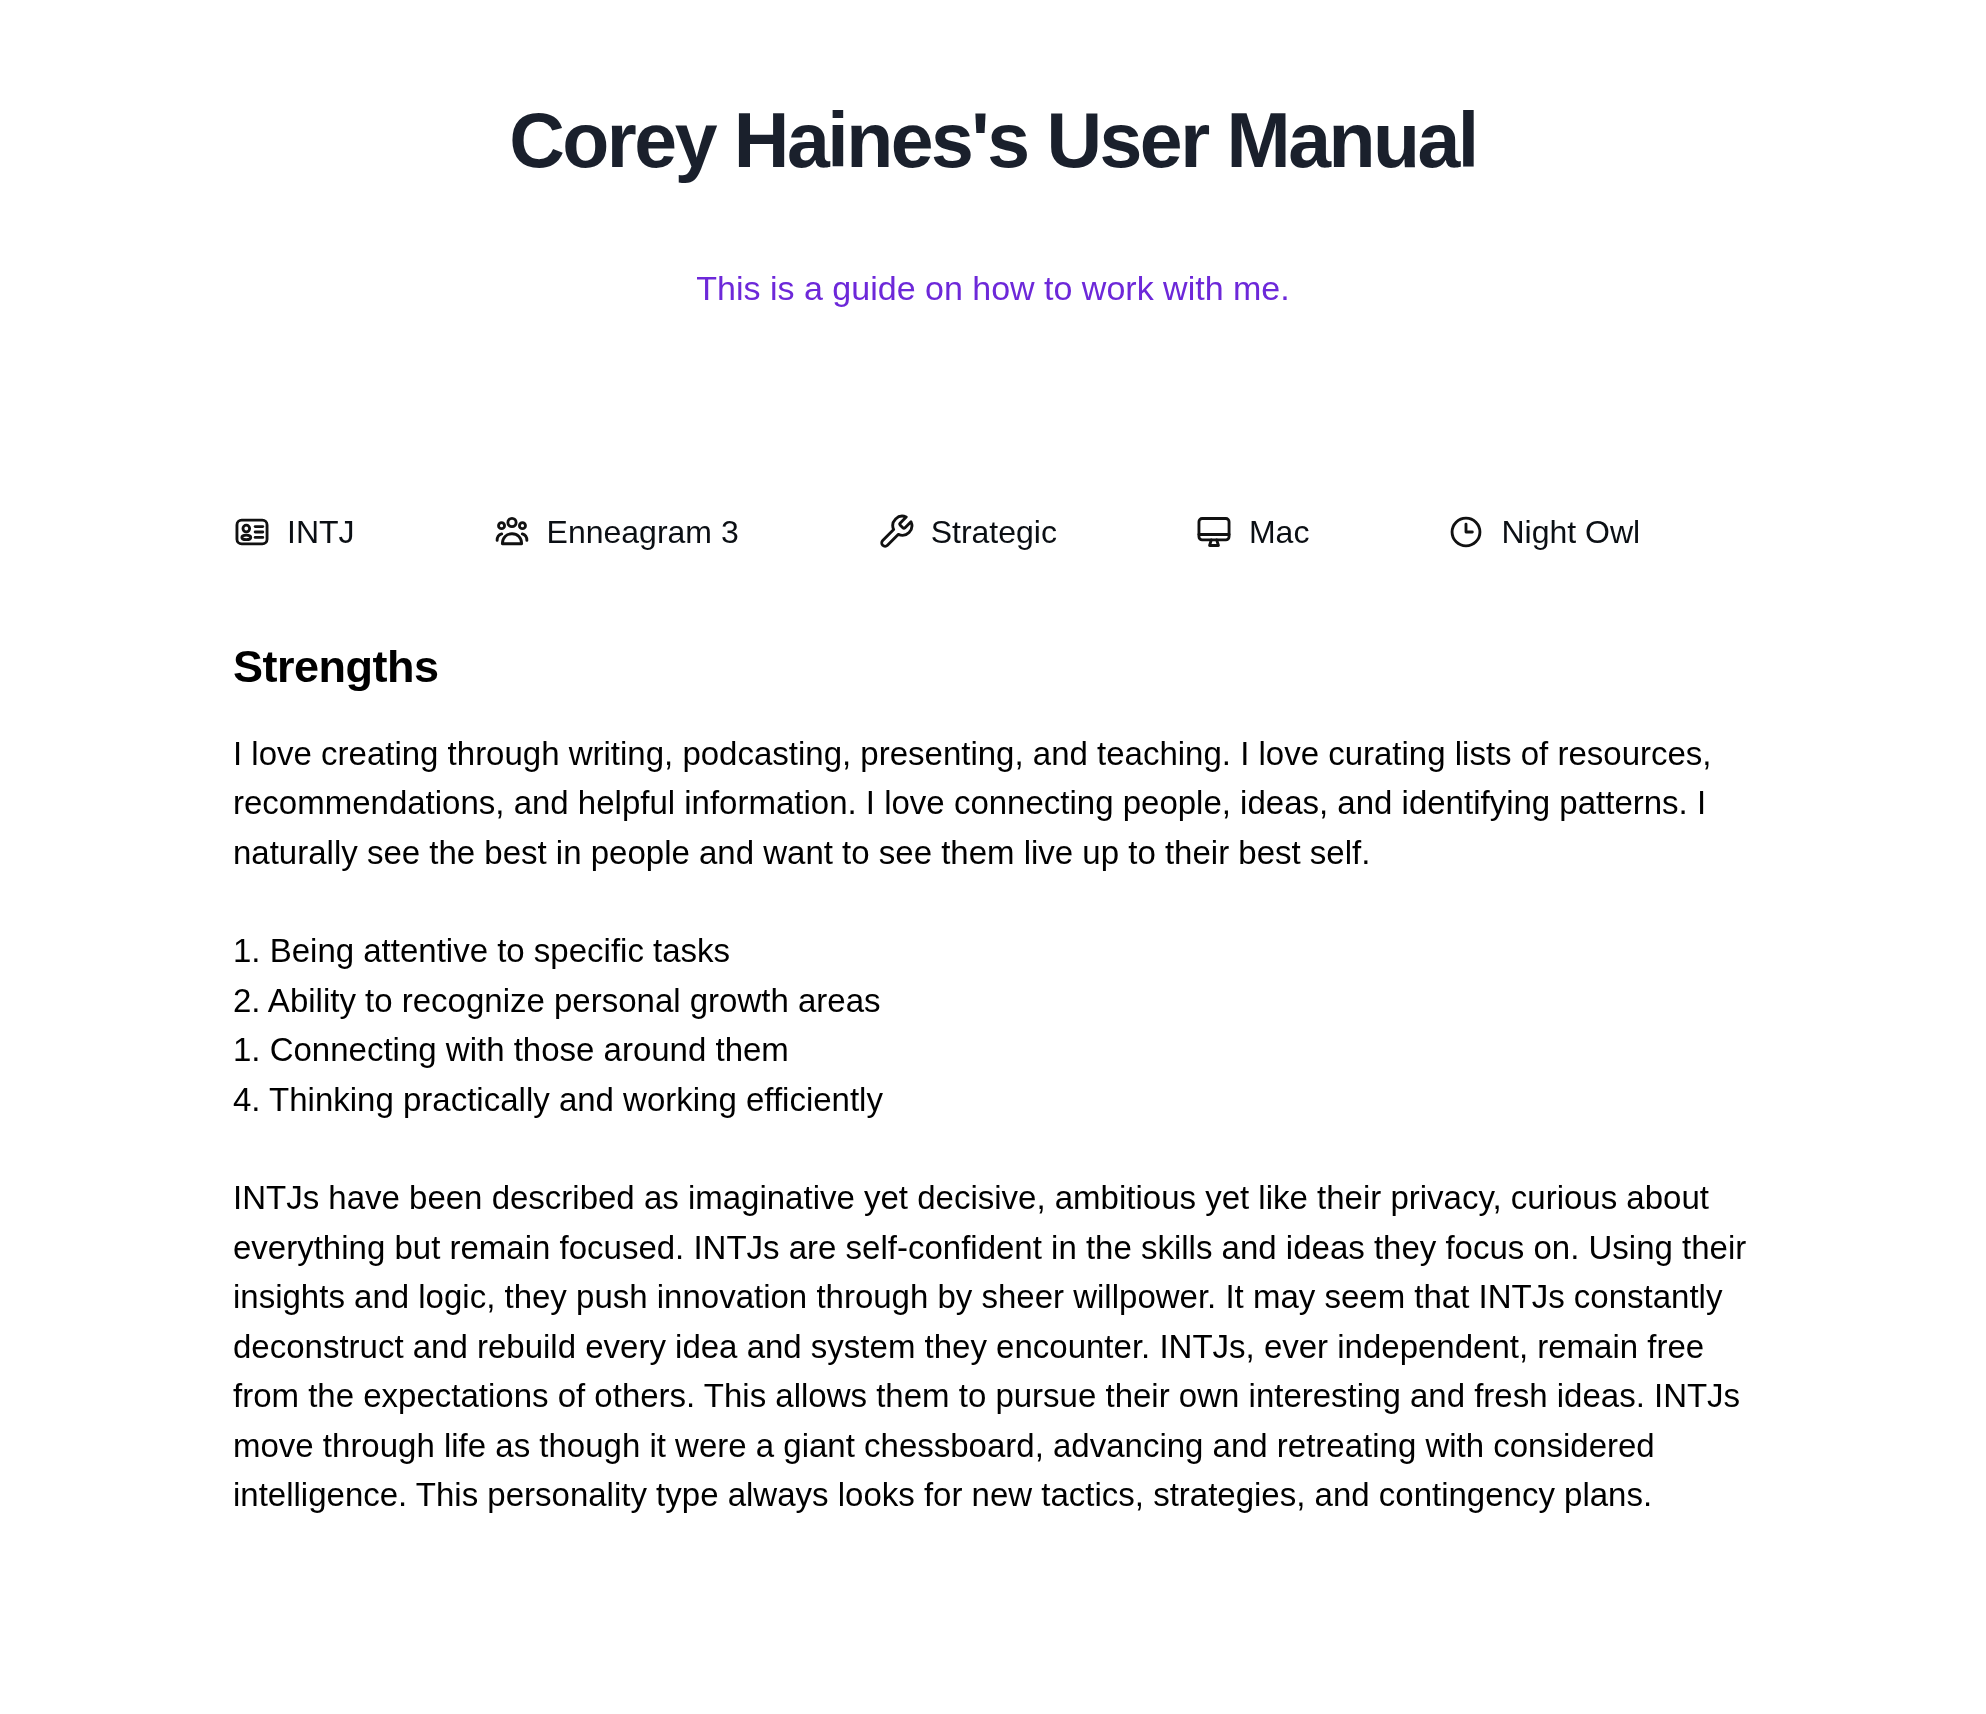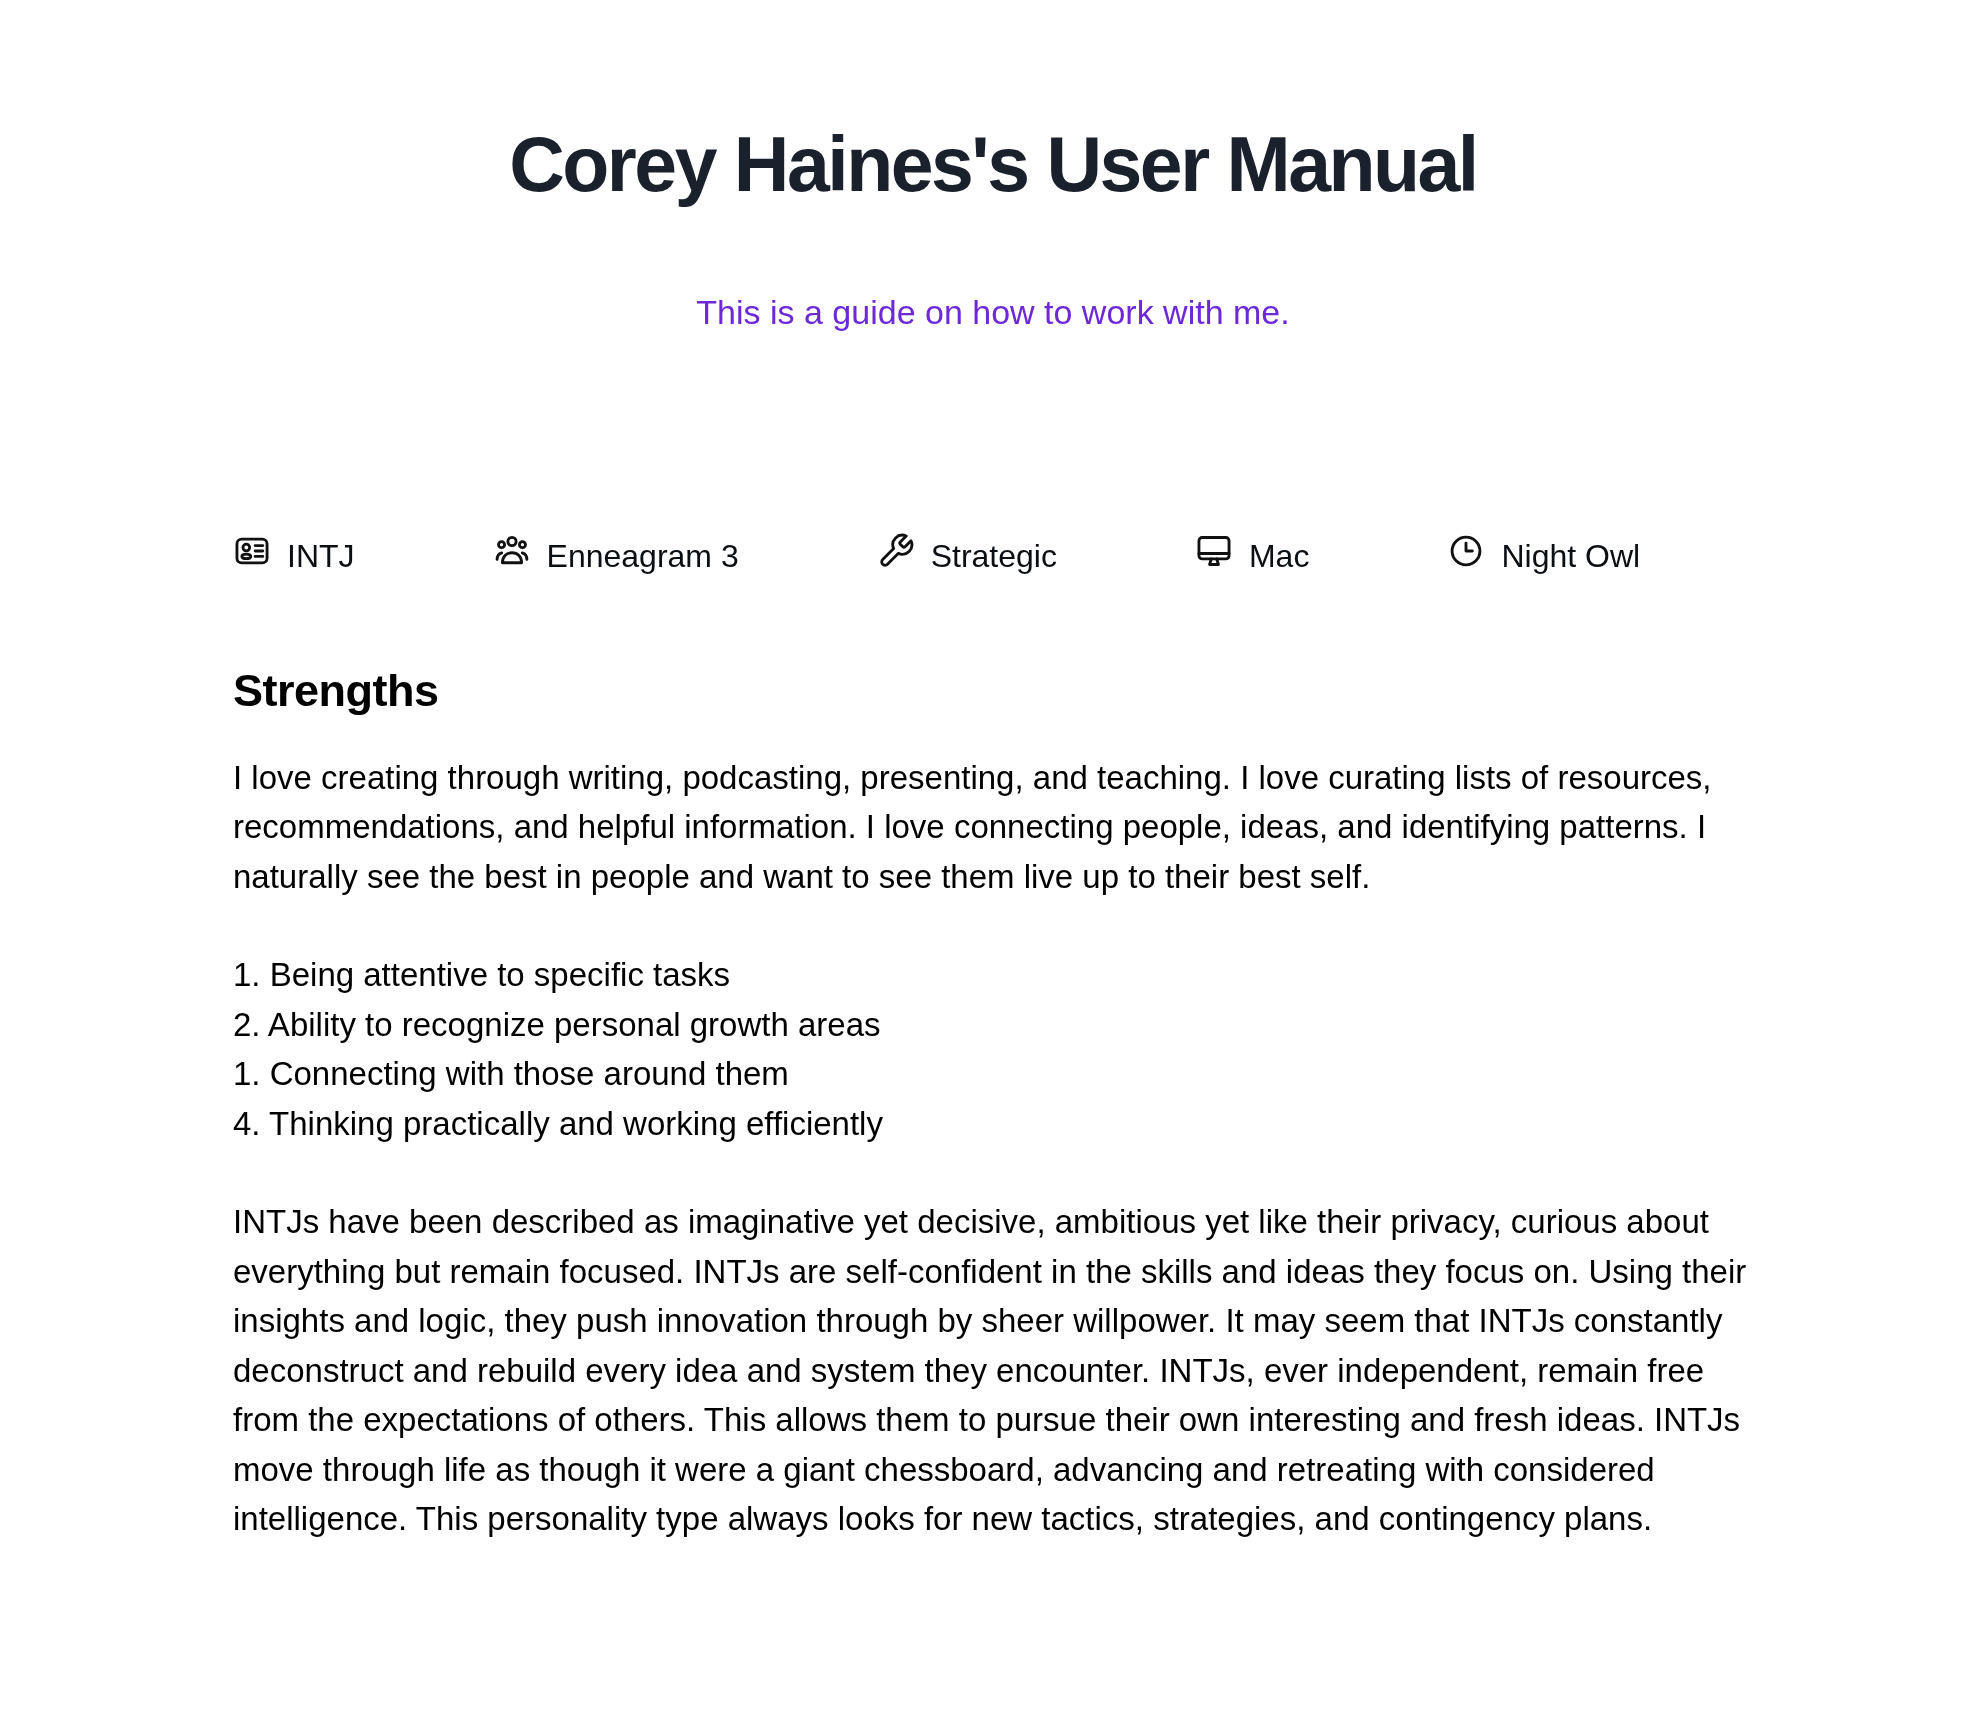--- a/index.html
+++ b/index.html
@@ -13,21 +13,21 @@
     overflow: hidden;
     font-family: "Liberation Sans", sans-serif;
     color: #000000;
   }
   .page {
     width: 1520px;
     margin: 0 auto;
   }
   .page-title {
     margin: 0;
-    padding-top: 120px;
+    padding-top: 96px;
     font-size: 77px;
     line-height: 1.15;
     font-weight: 700;
     letter-spacing: -2.5px;
     text-align: center;
     color: #1a202c;
   }
   .page-subtitle {
     margin: 78px 0 0 0;
     font-size: 34px;
@@ -37,21 +37,21 @@
     font-weight: 400;
   }
   .traits-row {
     margin-top: 194px;
     display: flex;
     align-items: center;
     gap: 138px;
   }
   .badge {
     display: flex;
-    align-items: flex-start;
+    align-items: center;
     gap: 16px;
     white-space: nowrap;
   }
   .badge svg {
     width: 38px;
     height: 38px;
     stroke: #111111;
     fill: none;
     stroke-width: 1.8;
     stroke-linecap: round;

